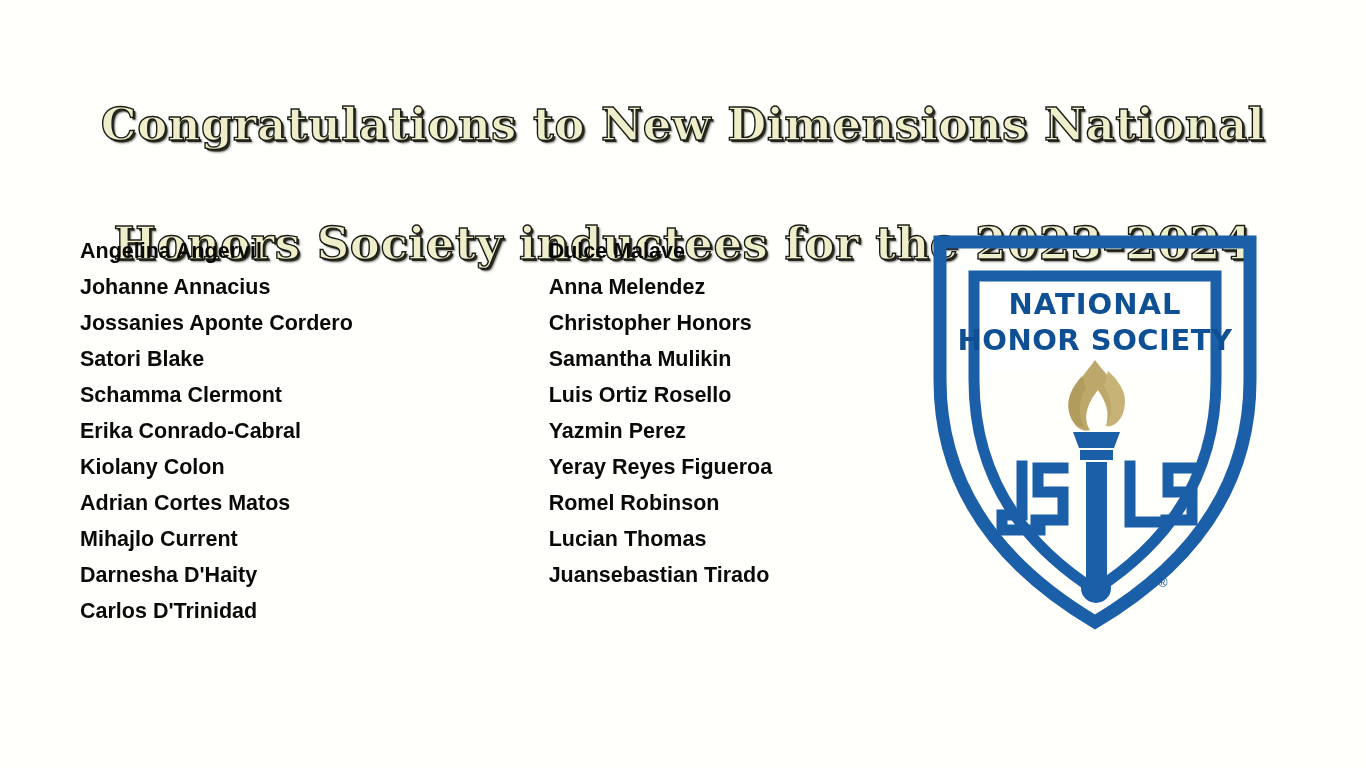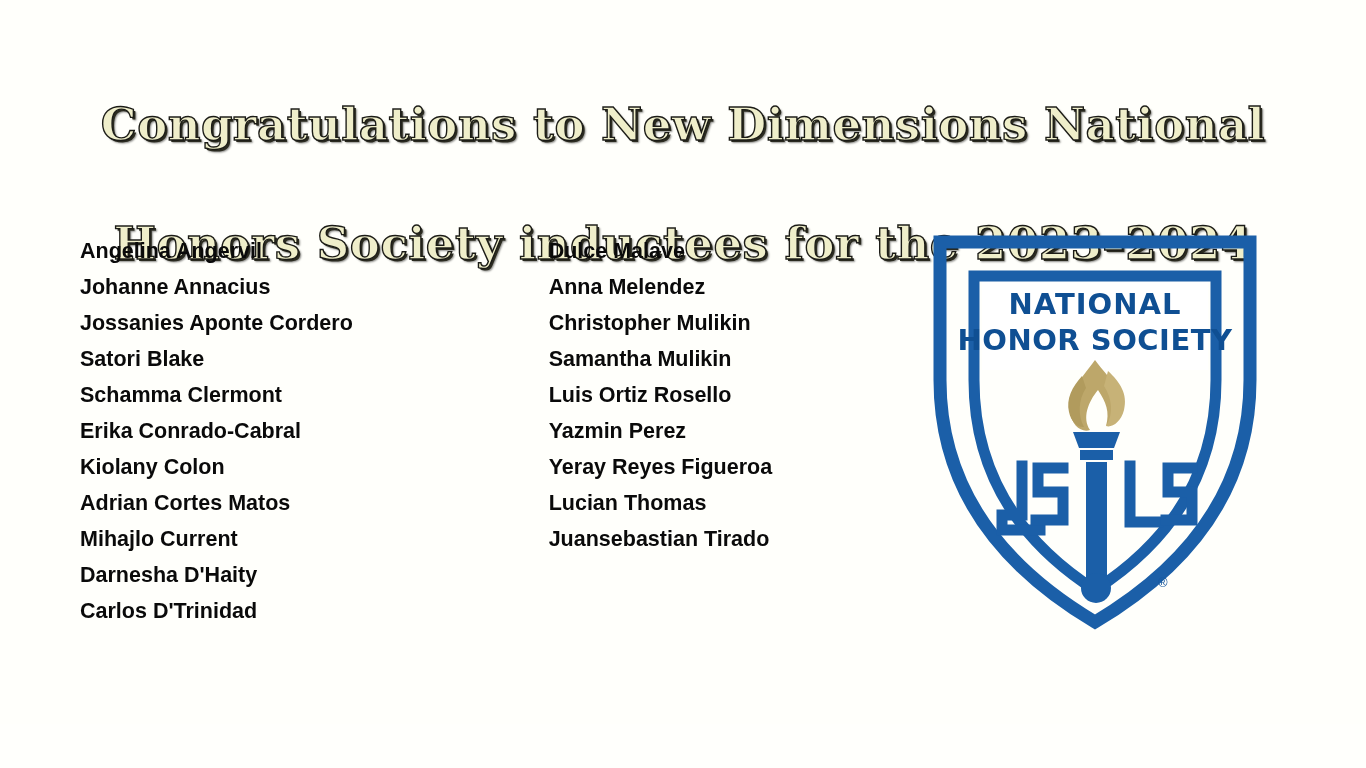--- a/index.html
+++ b/index.html
@@ -117,25 +117,26 @@
       <div class="name-item">Kiolany Colon</div>
       <div class="name-item">Adrian Cortes Matos</div>
       <div class="name-item">Mihajlo Current</div>
       <div class="name-item">Darnesha D'Haity</div>
       <div class="name-item">Carlos D'Trinidad</div>
     </div>
 
     <div class="name-col second">
       <div class="name-item">Dulce Malave</div>
       <div class="name-item">Anna Melendez</div>
-      <div class="name-item">Christopher Mulikin</div>
+      <div class="name-item">Christopher Honors</div>
       <div class="name-item">Samantha Mulikin</div>
       <div class="name-item">Luis Ortiz Rosello</div>
       <div class="name-item">Yazmin Perez</div>
       <div class="name-item">Yeray Reyes Figueroa</div>
+      <div class="name-item">Romel Robinson</div>
       <div class="name-item">Lucian Thomas</div>
       <div class="name-item">Juansebastian Tirado</div>
     </div>
 
   </div>
 
   <div class="emblem">
     <svg viewBox="0 0 330 400" xmlns="http://www.w3.org/2000/svg" aria-hidden="true">
 
       <path d="M10 12 H320 V150 Q320 300 165 392 Q10 300 10 150 Z" fill="none" stroke="#1b5fa8" stroke-width="13"></path>

